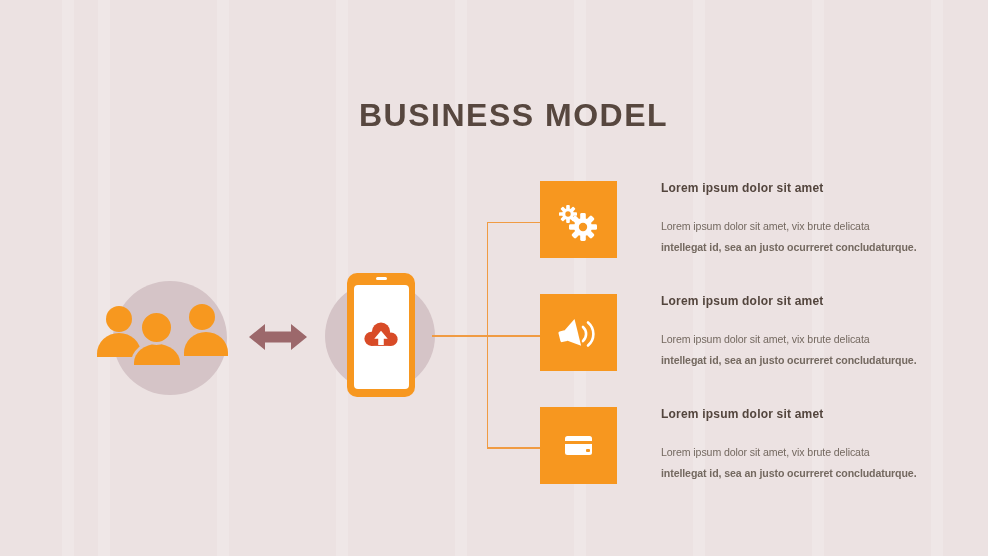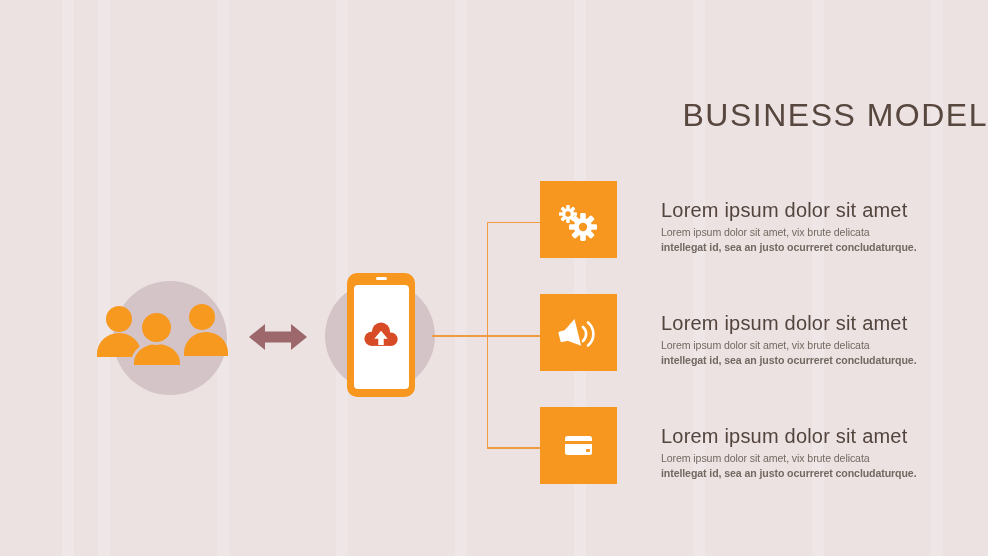--- a/index.html
+++ b/index.html
@@ -13,23 +13,23 @@
       rgba(255,255,255,0.18) 0px, rgba(255,255,255,0.18) 12px,
       rgba(255,255,255,0) 12px, rgba(255,255,255,0) 119px);
     background-position: 98px 0;
     font-family: "Liberation Sans", sans-serif;
   }
 
   
   .title {
     position: absolute;
     left: 0; right: 0; top: 76px;
-    text-align: right;
+    text-align: center;
     font-size: 32px;
-    font-weight: 400;
+    font-weight: 700;
     letter-spacing: 1.5px;
     color: #57473f;
     padding-left: 39px;
   }
 
   
   .soft-circle {
     position: absolute;
     border-radius: 50%;
     background: #d5c4c7;
@@ -103,26 +103,26 @@
     position: absolute; left: 25px; top: 29px; width: 27px; height: 19px;
     background: #ffffff; border-radius: 2.5px;
   }
   .card-stripe { position: absolute; left: 0; top: 4.5px; width: 27px; height: 3.5px; background: #f7971f; }
   .card-dot { position: absolute; right: 2.5px; bottom: 3px; width: 3.5px; height: 3.5px; border-radius: 1px; background: #f7971f; }
 
   
   .feature-text { position: absolute; left: 661px; width: 280px; height: 90px; }
   .ft-1 { top: 181px; } .ft-2 { top: 294px; } .ft-3 { top: 407px; }
   .feature-heading {
-    position: absolute; left: 0; top: 18px;
-    font-size: 20px; font-weight: normal; color: #53453d; letter-spacing: 0.2px;
+    position: absolute; left: 0; top: 0;
+    font-size: 12px; font-weight: bold; color: #53453d; letter-spacing: 0.2px;
     white-space: nowrap;
   }
   .feature-line { position: absolute; left: 0; font-size: 10.6px; color: #746960; letter-spacing: -0.1px; white-space: nowrap; }
-  .feature-line.l1 { top: 45px; }
+  .feature-line.l1 { top: 39px; }
   .feature-line.l2 { top: 60px; font-weight: bold; }
 </style>
 </head>
 <body>
 
 <div class="slide">
 
   <h1 class="title">BUSINESS MODEL</h1>
 
   <div class="soft-circle circle-people"></div>

